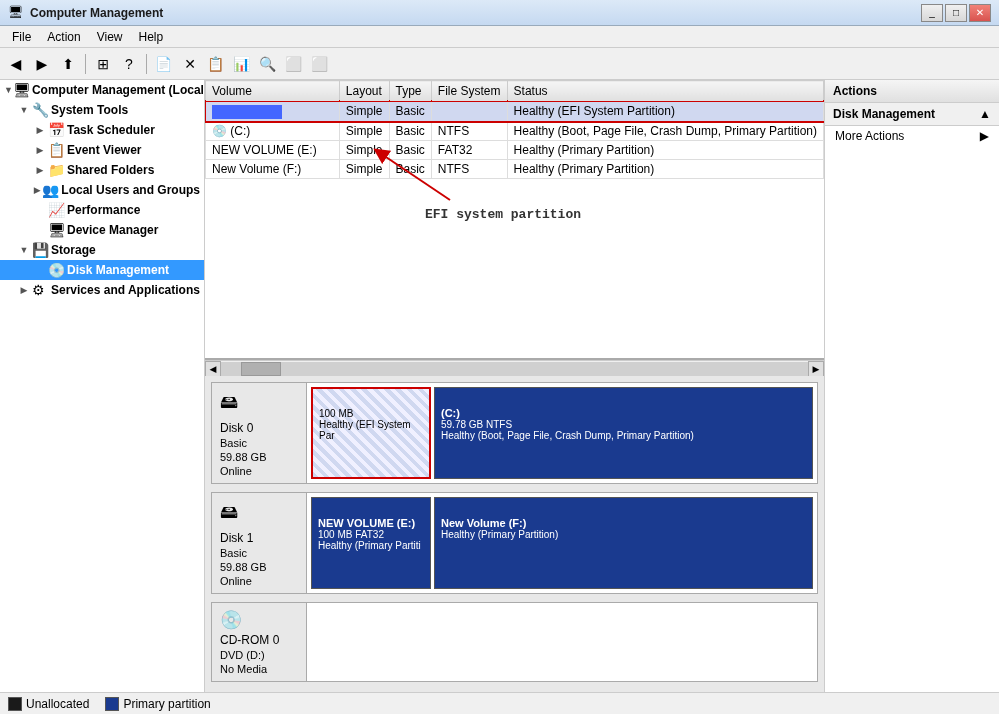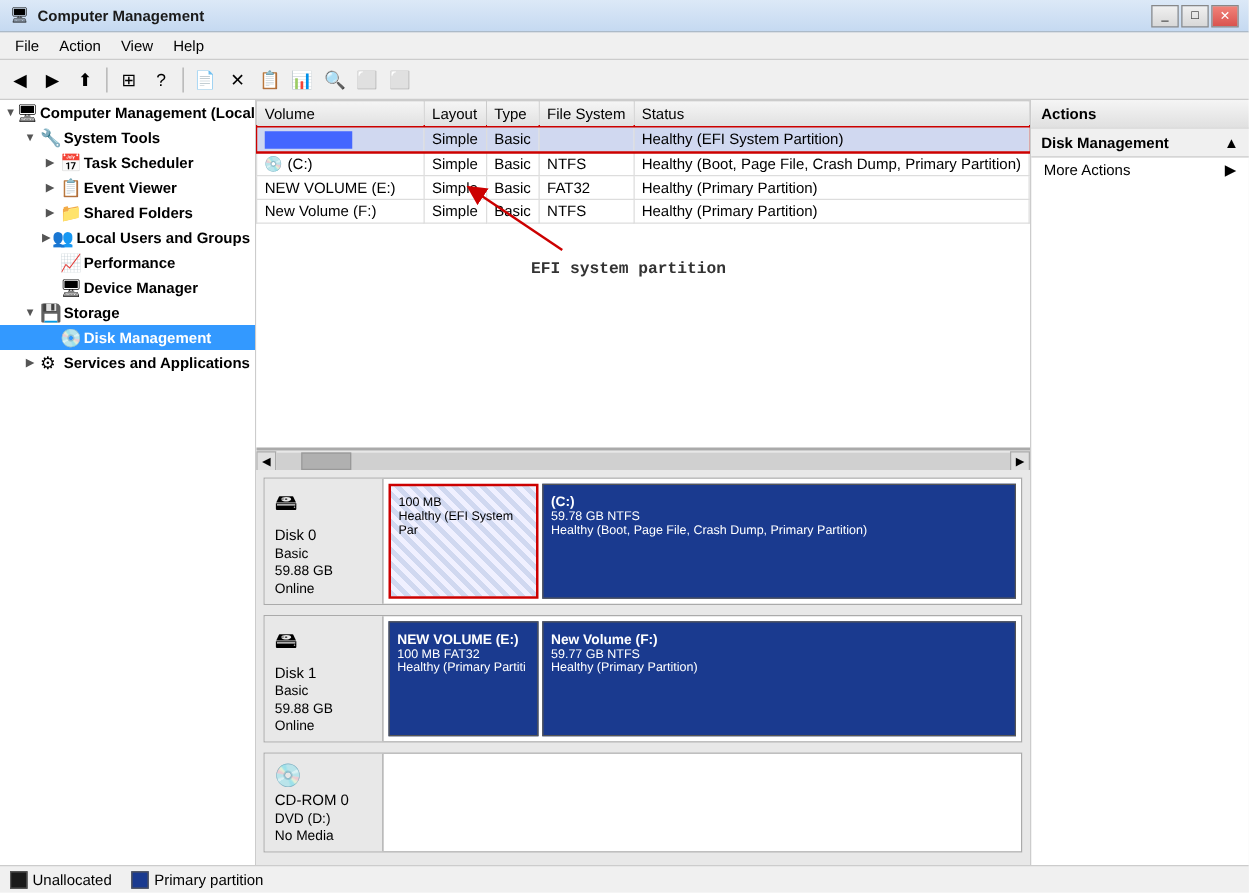--- a/index.html
+++ b/index.html
@@ -147,21 +147,21 @@
       flex: 1;
       display: flex;
       padding: 4px;
       gap: 3px;
       align-items: stretch;
     }
     .partition {
       display: flex;
       flex-direction: column;
       justify-content: flex-start;
-      padding: 8px 6px;
+      padding: 19px 6px;
       font-size: 11px;
       border: 1px solid #555;
       overflow: hidden;
     }
     .partition.efi {
       background: repeating-linear-gradient(
         45deg,
         #d0d8f0,
         #d0d8f0 4px,
         #f0f0ff 4px,
@@ -475,21 +475,20 @@
             <div>Online</div>
           </div>
           <div class="disk-partitions">
             <div class="partition primary-small">
               <div class="partition-label">NEW VOLUME (E:)</div>
               <div class="partition-detail">100 MB FAT32</div>
               <div class="partition-detail">Healthy (Primary Partiti</div>
             </div>
             <div class="partition primary-large">
               <div class="partition-label">New Volume (F:)</div>
-              <div class="partition-detail">59.77 GB NTFS</div>
               <div class="partition-detail">Healthy (Primary Partition)</div>
             </div>
           </div>
         </div>
         <div class="disk-row">
           <div class="disk-info">
             <span style="font-size: 18px;">💿</span>
             <div class="disk-name">CD-ROM 0</div>
             <div>DVD (D:)</div>
             <div>No Media</div>

